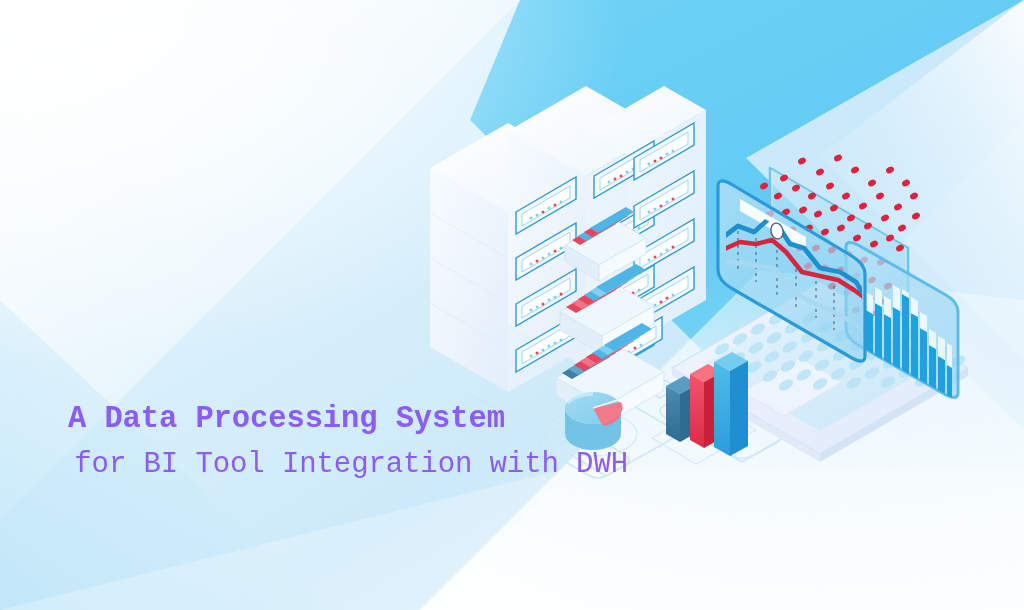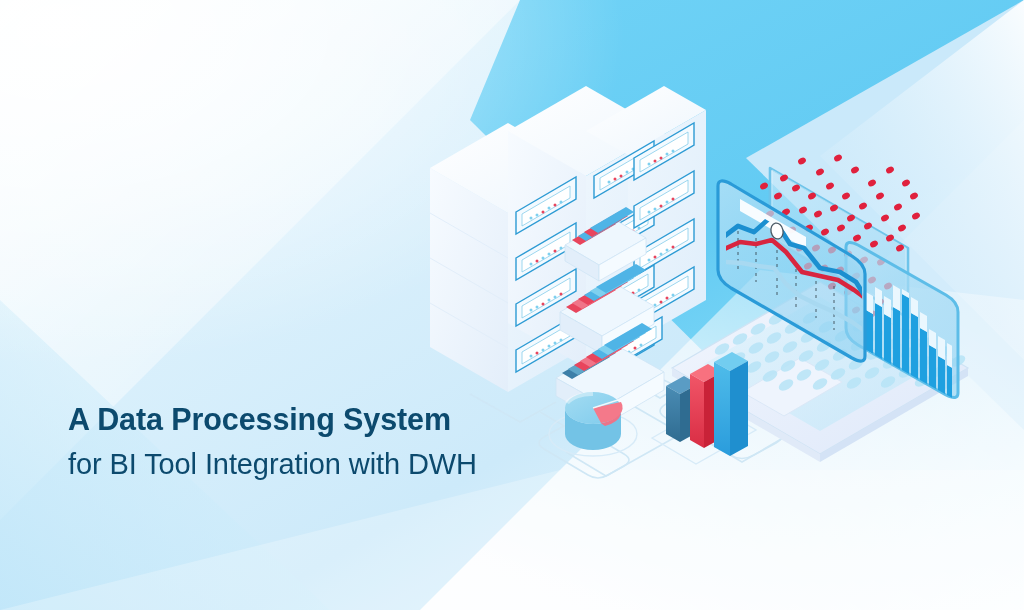--- a/index.html
+++ b/index.html
@@ -16,33 +16,35 @@
     display:block;
   }
   #headline{
     position:absolute;
     left:68px;
     top:398px;
     width:560px;
     z-index:5;
   }
   .hl-line{
-    color:#0c4a6e;
+    color:#8b5cf6;
     letter-spacing:-0.1px;
     white-space:nowrap;
+    font-family:Liberation Mono, monospace;
   }
   .hl-1{
     font-size:30.5px;
     font-weight:700;
     line-height:43px;
   }
   .hl-2,.hl-3{
     font-size:29px;
     font-weight:400;
     line-height:47px;
+    text-align:right;
   }
 </style>
 </head>
 <body>
 
 <div id="banner">
 
   <svg id="bg-svg" viewBox="0 0 1024 610">
     <defs>
       <linearGradient id="gBase" x1="0" y1="0" x2="1" y2="1">

